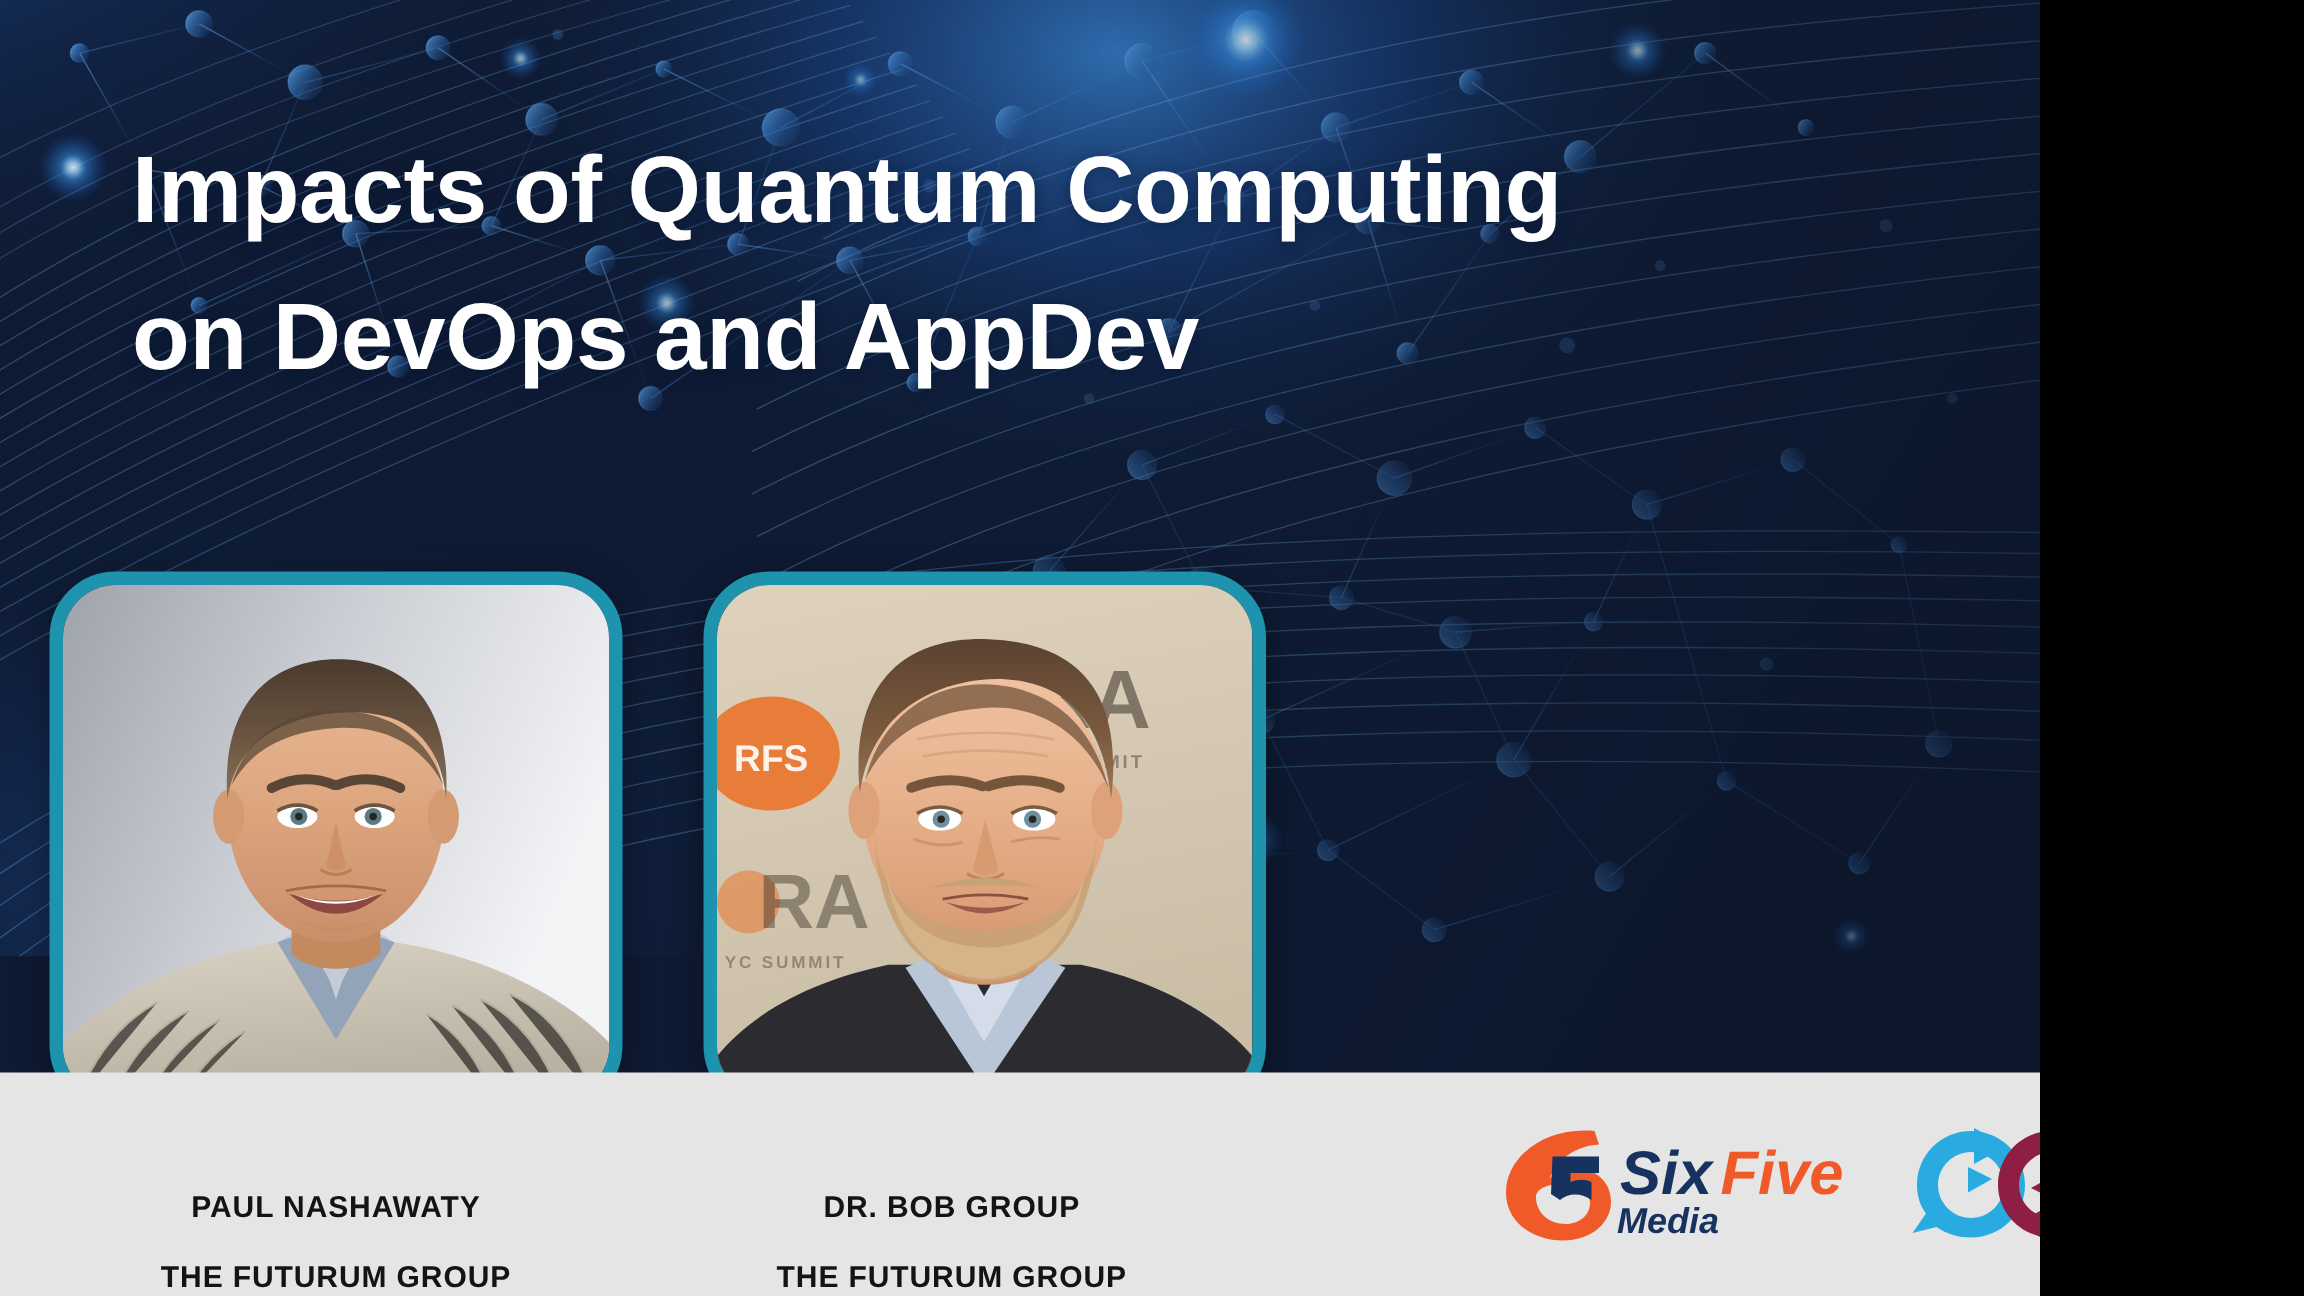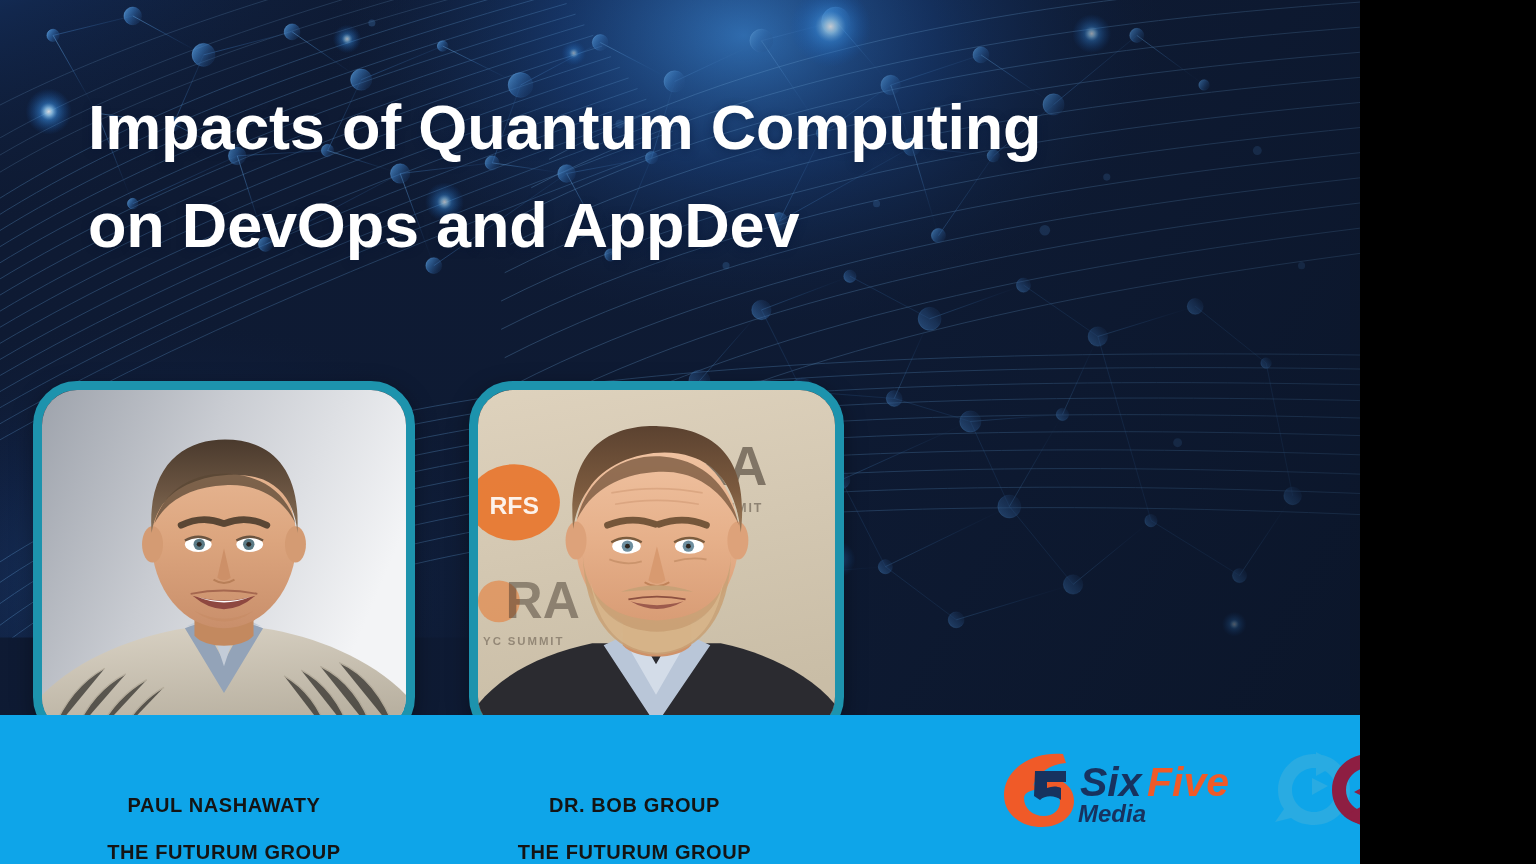--- a/index.html
+++ b/index.html
@@ -70,21 +70,21 @@
   }
   #photo-1 { left: 33px; top: 381px; width: 382px; height: 360px; }
   #photo-2 { left: 469px; top: 381px; width: 375px; height: 360px; }
   .photo-inner { position: absolute; inset: 0; }
 
   
   .footer {
     position: absolute;
     left: 0; top: 715px;
     width: 1536px; height: 149px;
-    background: #0ea5e9;
+    background: #e5e5e5;
   }
   .speaker {
     position: absolute;
     text-align: center;
     color: #141414;
     font-size: 20px;
     font-weight: bold;
     letter-spacing: 0.6px;
     line-height: 1.55;
   }

